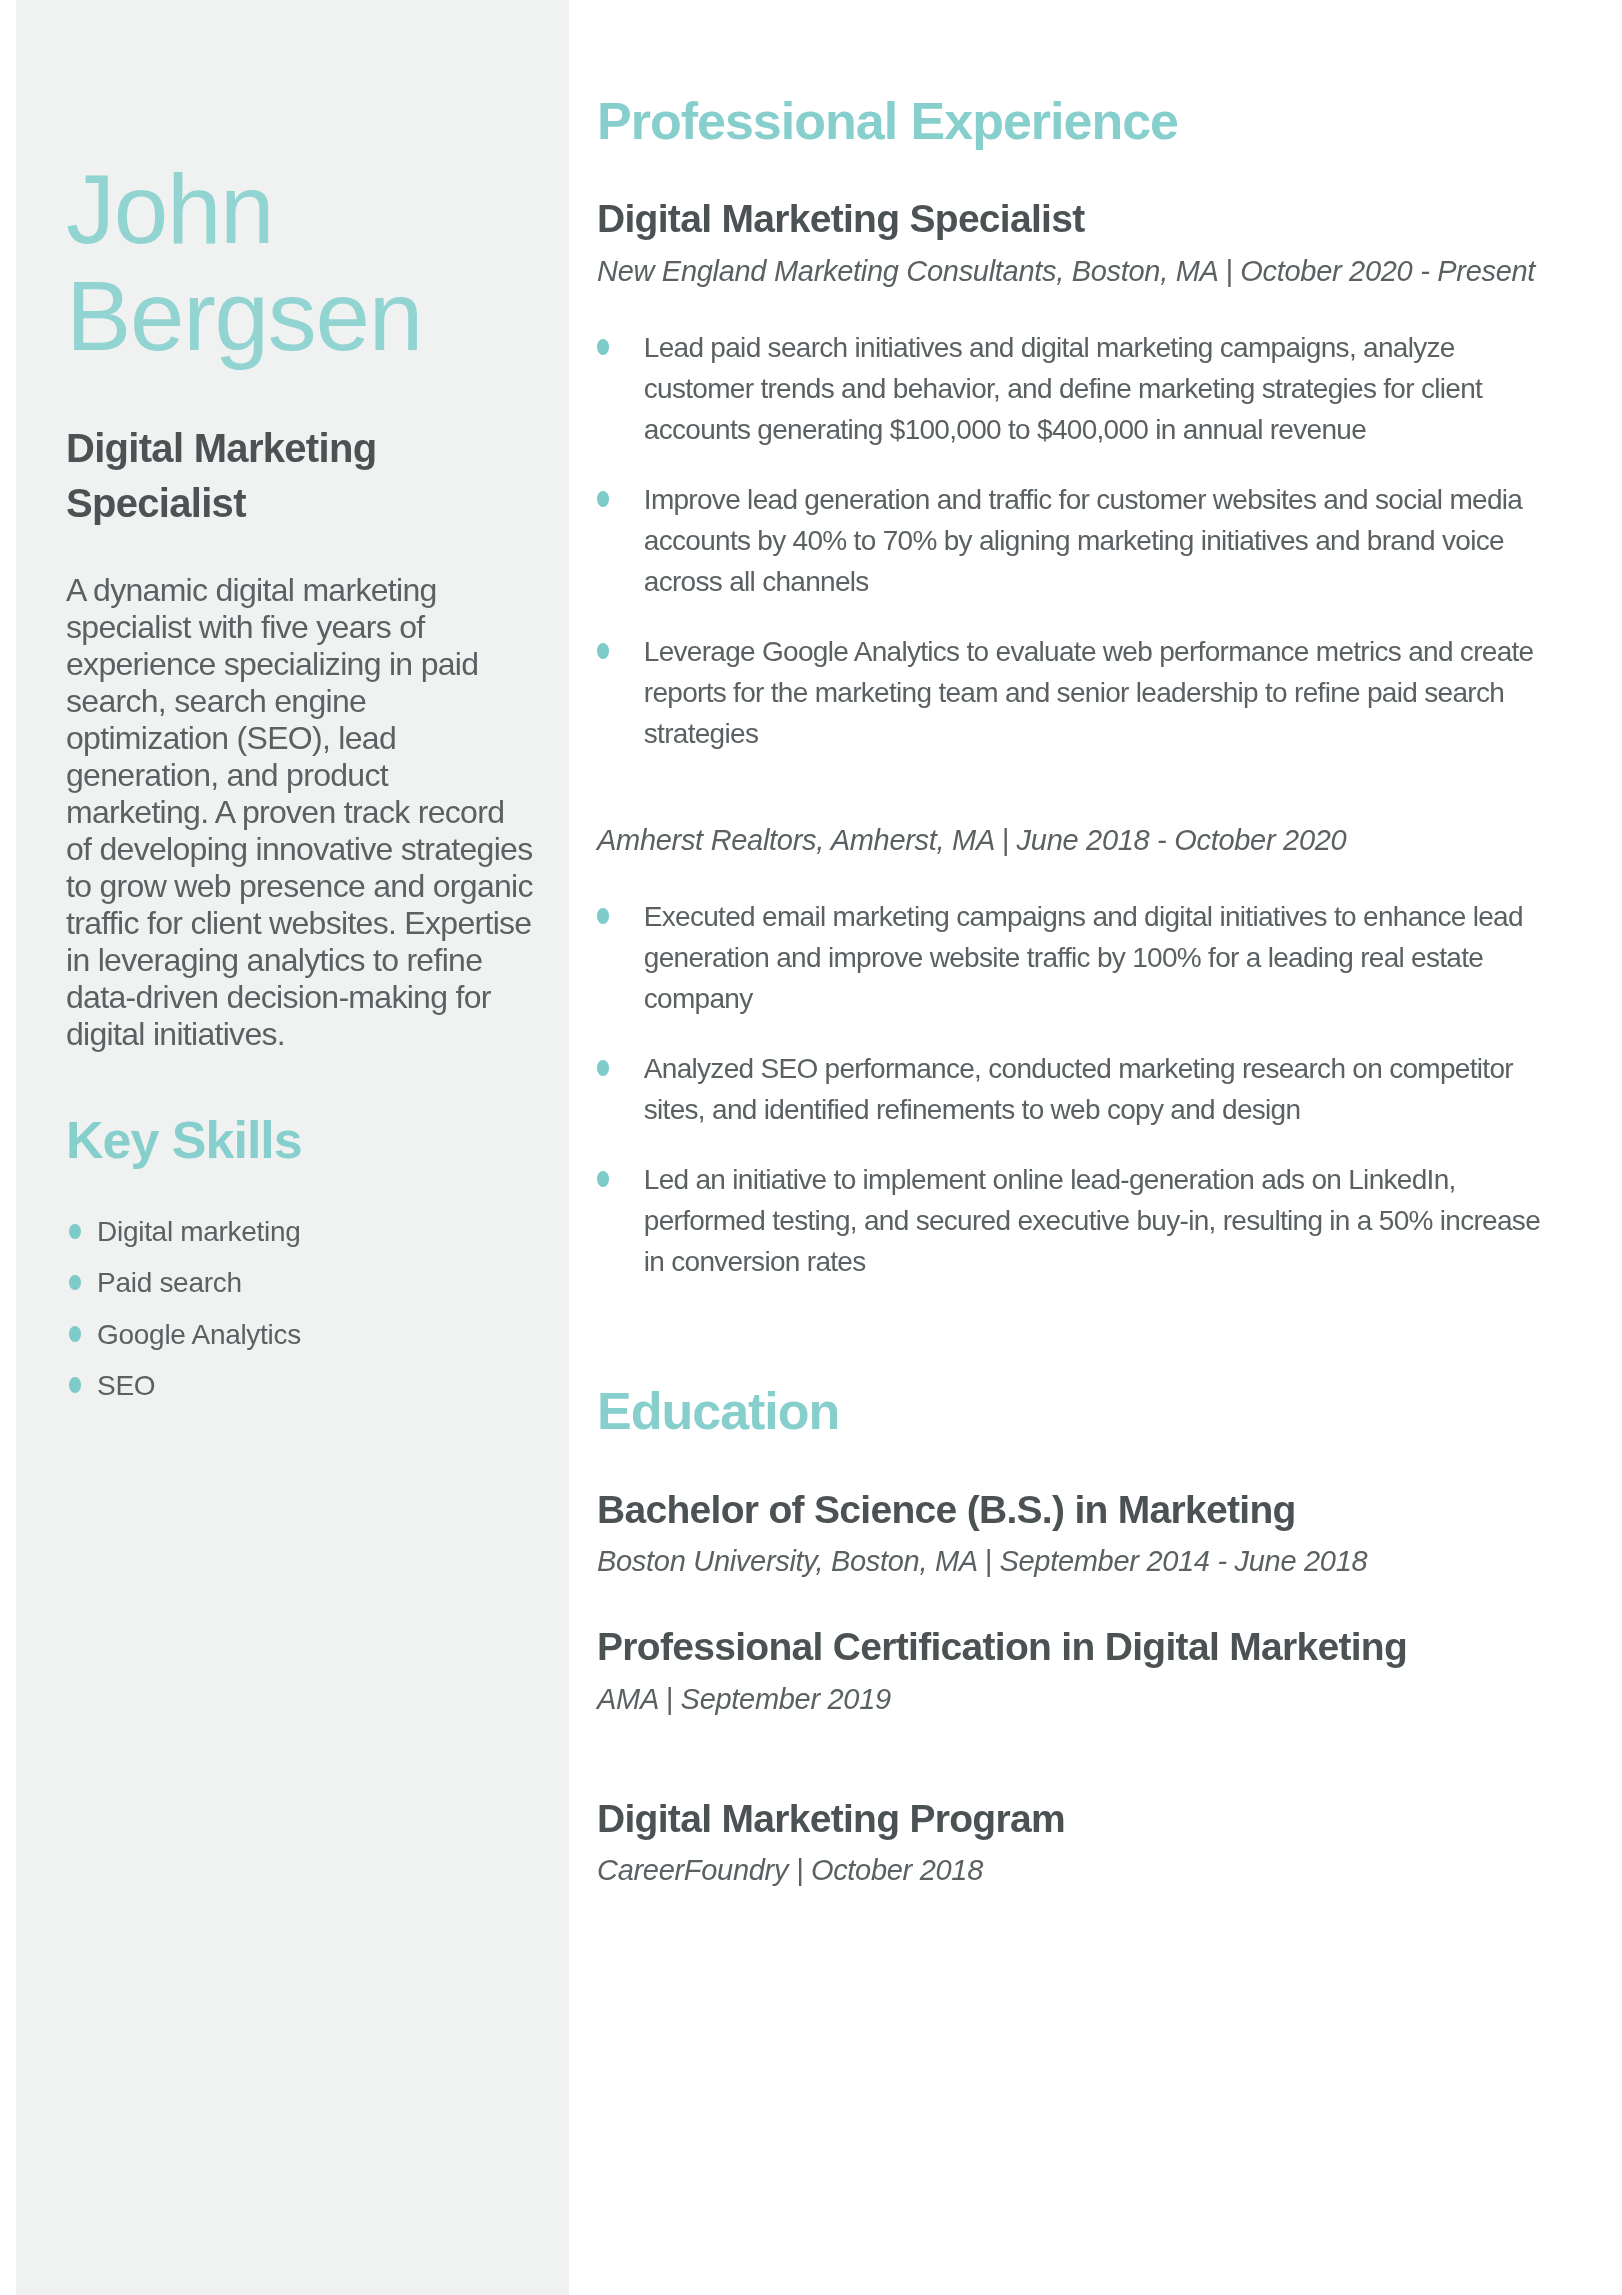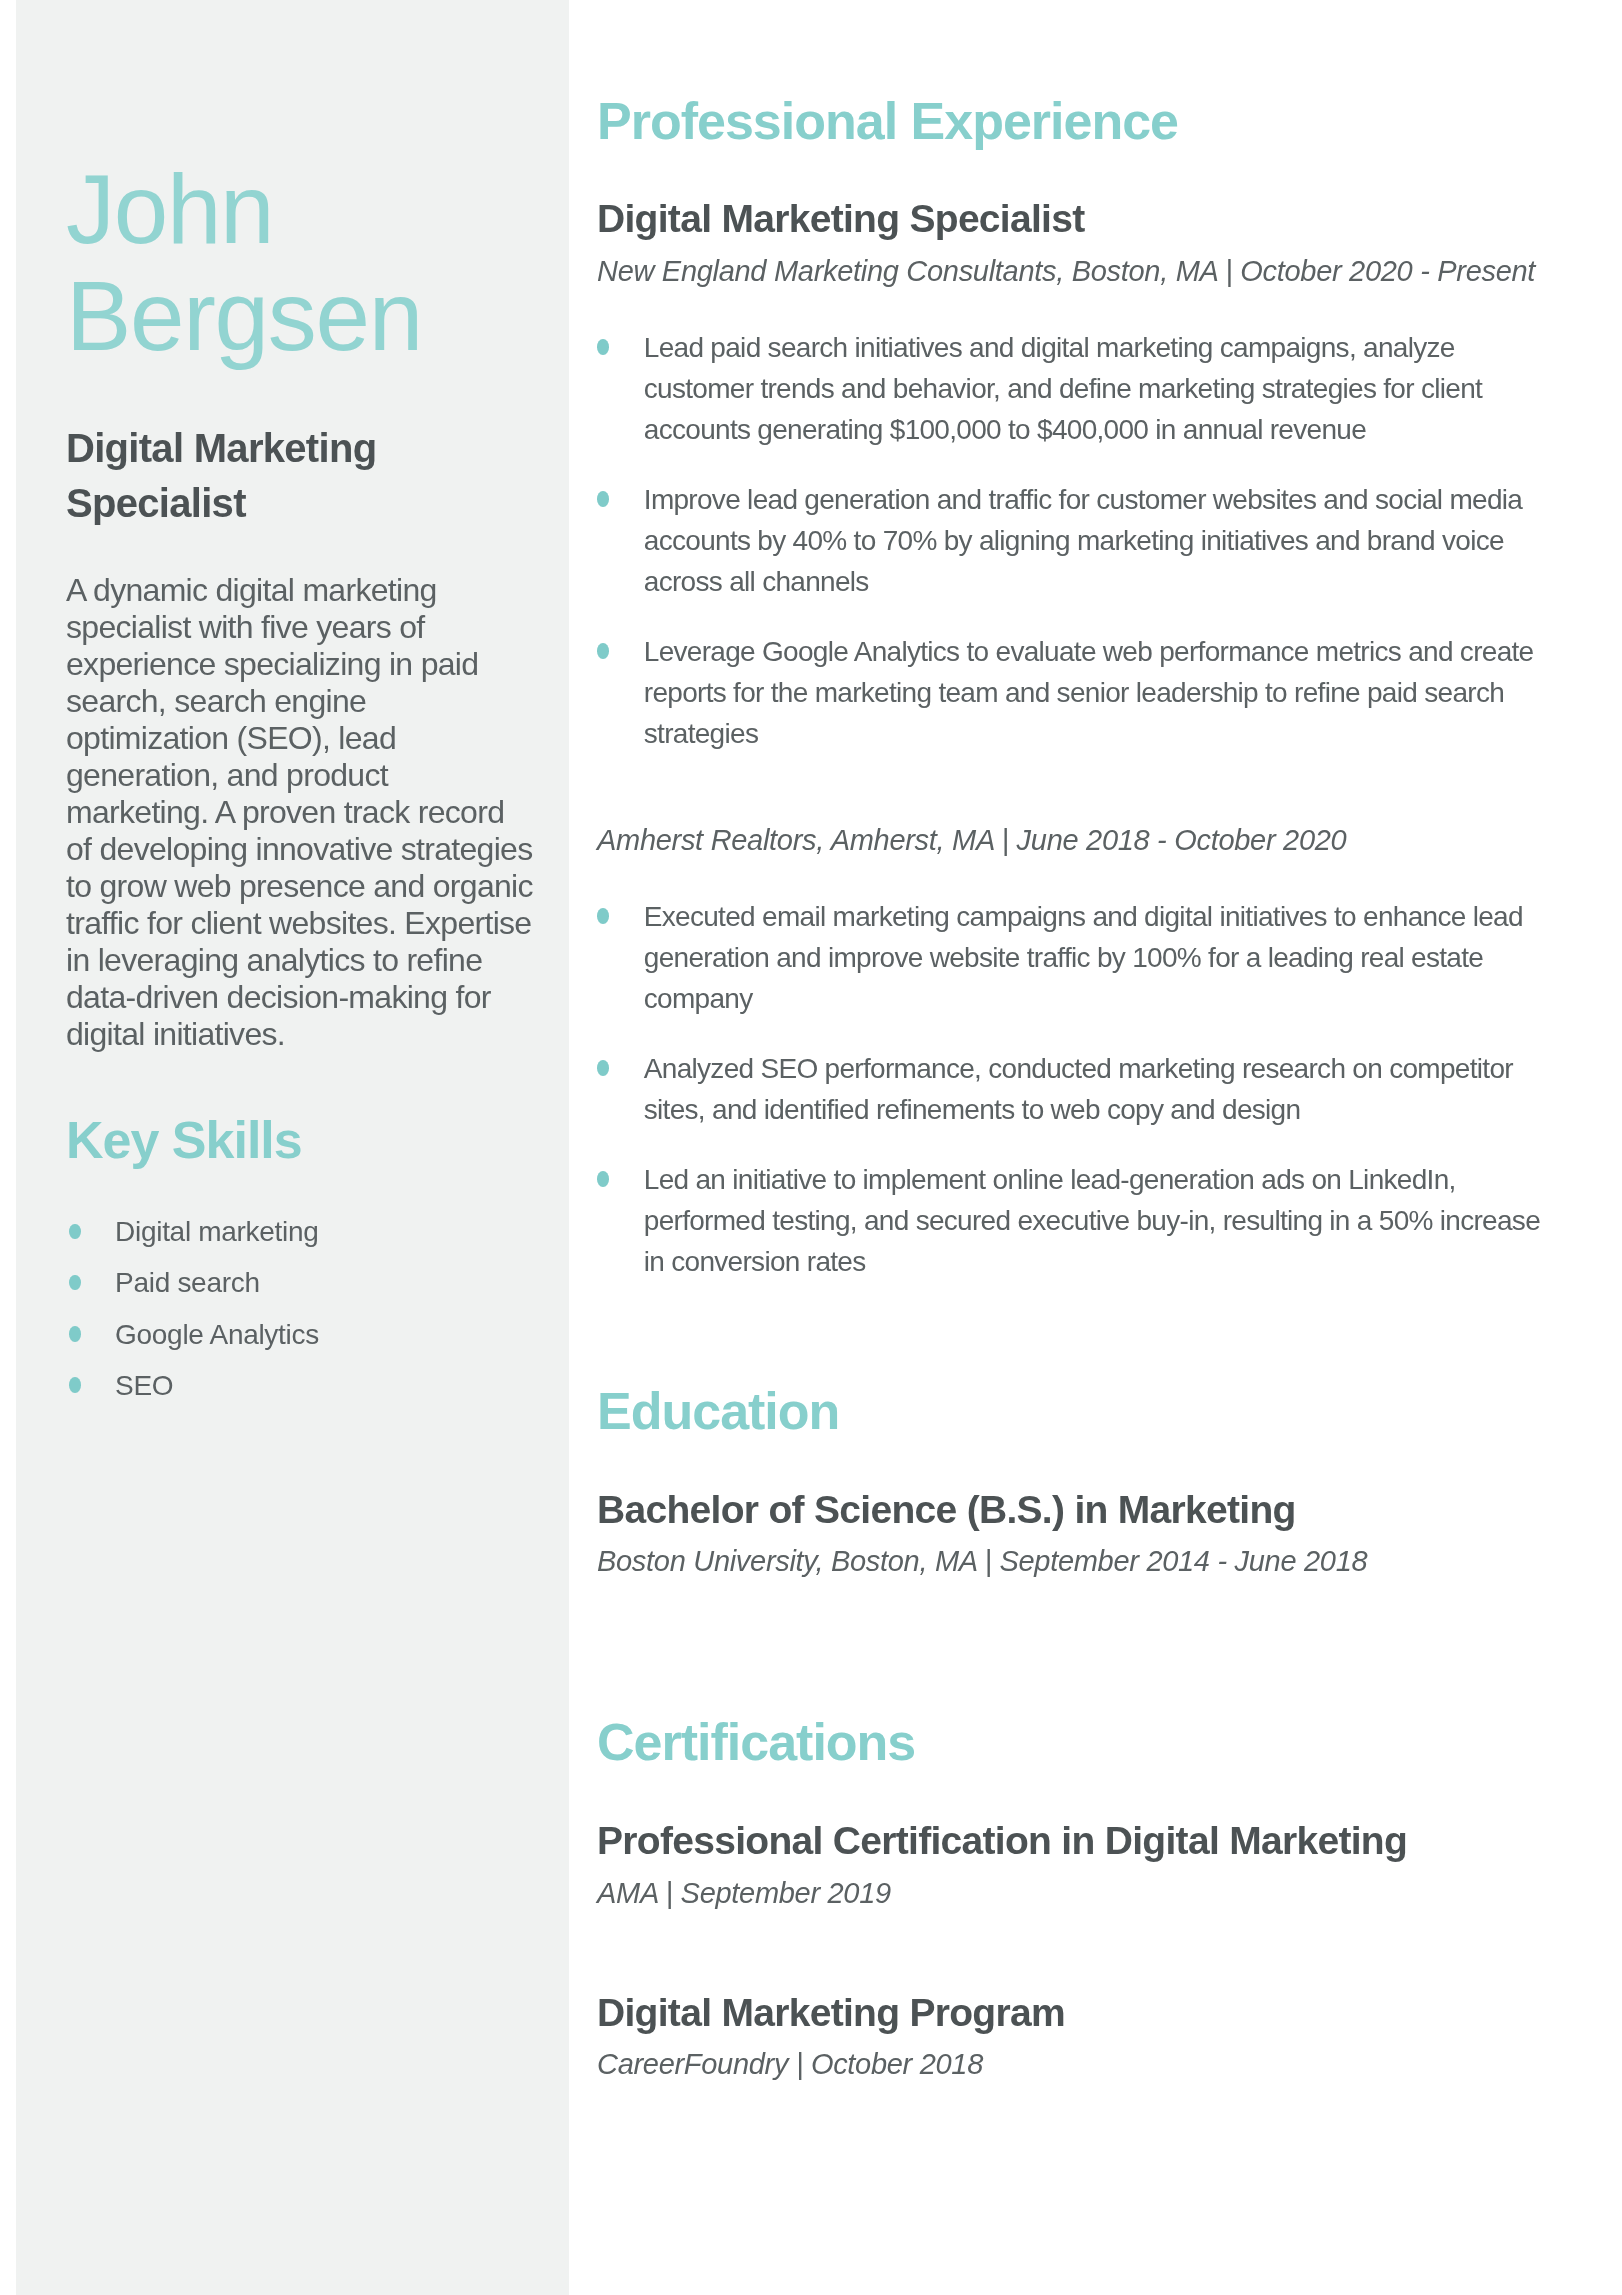--- a/index.html
+++ b/index.html
@@ -63,21 +63,21 @@
   .skill-item {
     display: flex;
     align-items: flex-start;
     margin-bottom: 18.3px;
     font-size: 28px;
     line-height: 33px;
     letter-spacing: -0.3px;
     color: var(--text, #5b6163);
   }
   .skill-item .dot { margin-top: 8.5px; margin-left: 3.3px; }
-  .skill-item .text { margin-left: 34px; }
+  .skill-item .text { margin-left: 16px; }
   
   .main {
     position: absolute;
     left: 553px; top: 0; right: 0; bottom: 0;
     box-sizing: border-box;
     padding: 90px 19px 39px 44px;
   }
   .section-heading {
     font-size: 52px;
     line-height: 63px;
@@ -218,21 +218,20 @@
     <div class="section-heading section-education">Education</div>
 
     <div>
 
     <section class="entry">
           <div class="entry-title">Bachelor of Science (B.S.) in Marketing</div>
           <div class="entry-meta">Boston University, Boston, MA | September 2014 - June 2018</div>
         </section>
       </div>
 
-    <div class="section-heading section-certifications">Certifications</div>
 
     <div>
 
     <section class="entry">
           <div class="entry-title">Professional Certification in Digital Marketing</div>
           <div class="entry-meta">AMA | September 2019</div>
         </section>
         <section class="entry">
           <div class="entry-title">Digital Marketing Program</div>
           <div class="entry-meta">CareerFoundry | October 2018</div>

